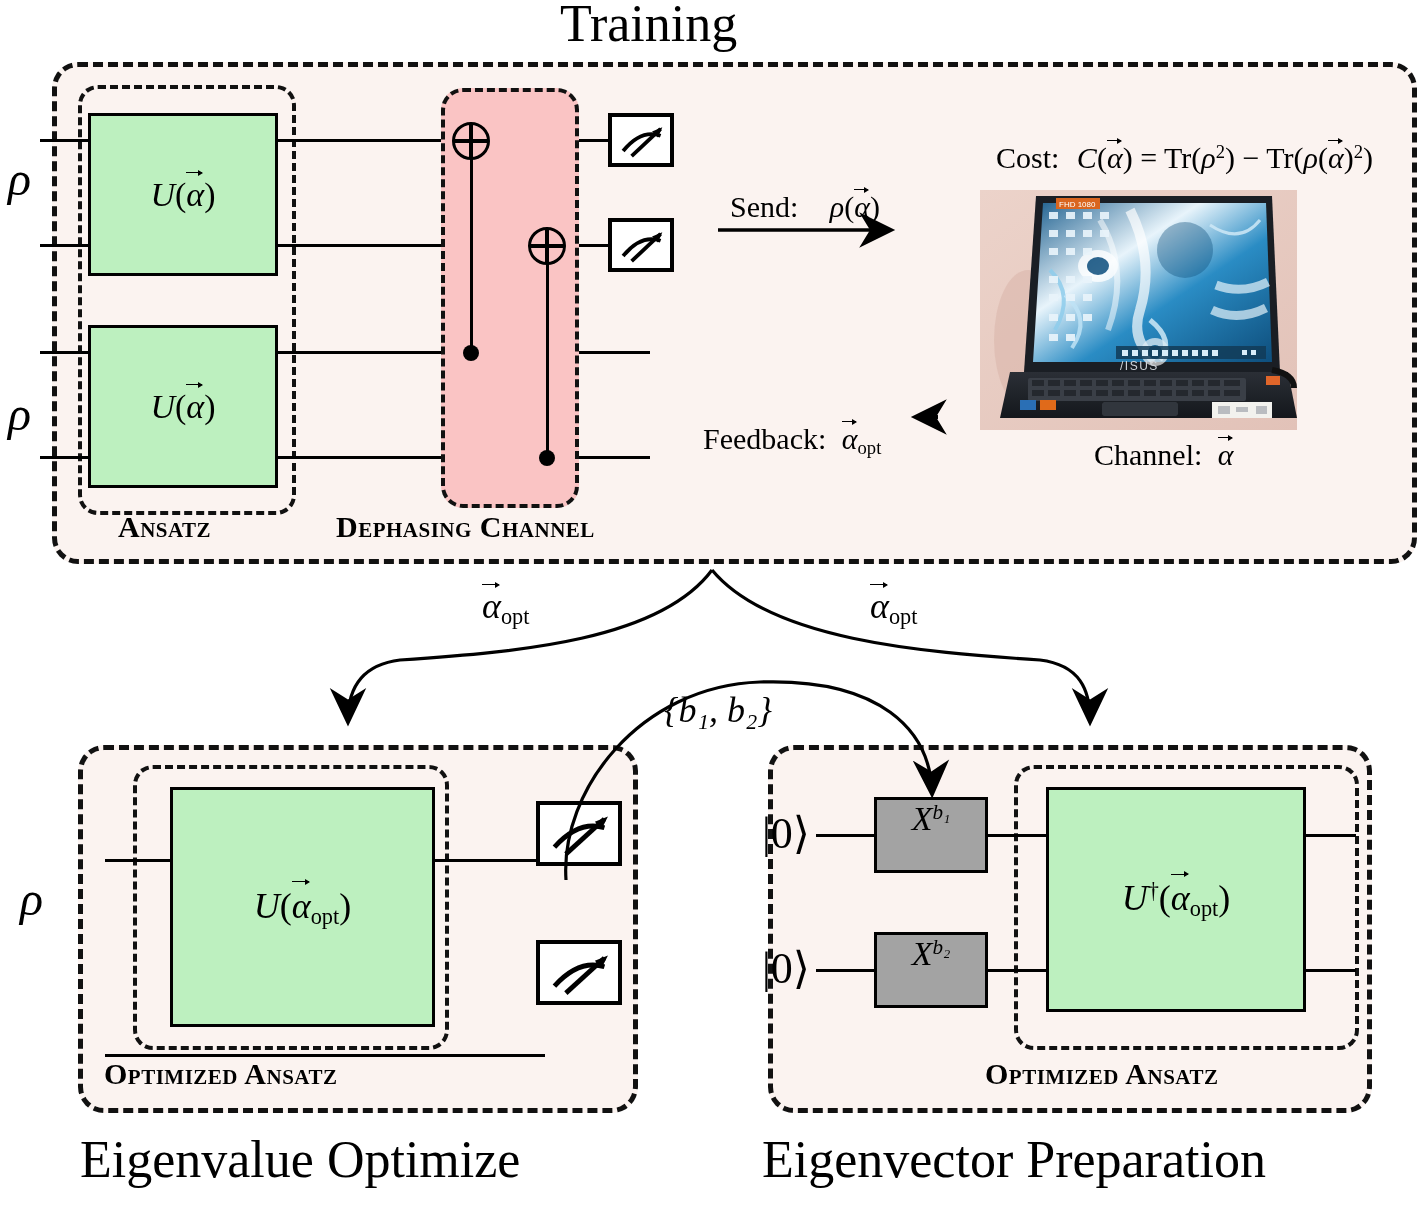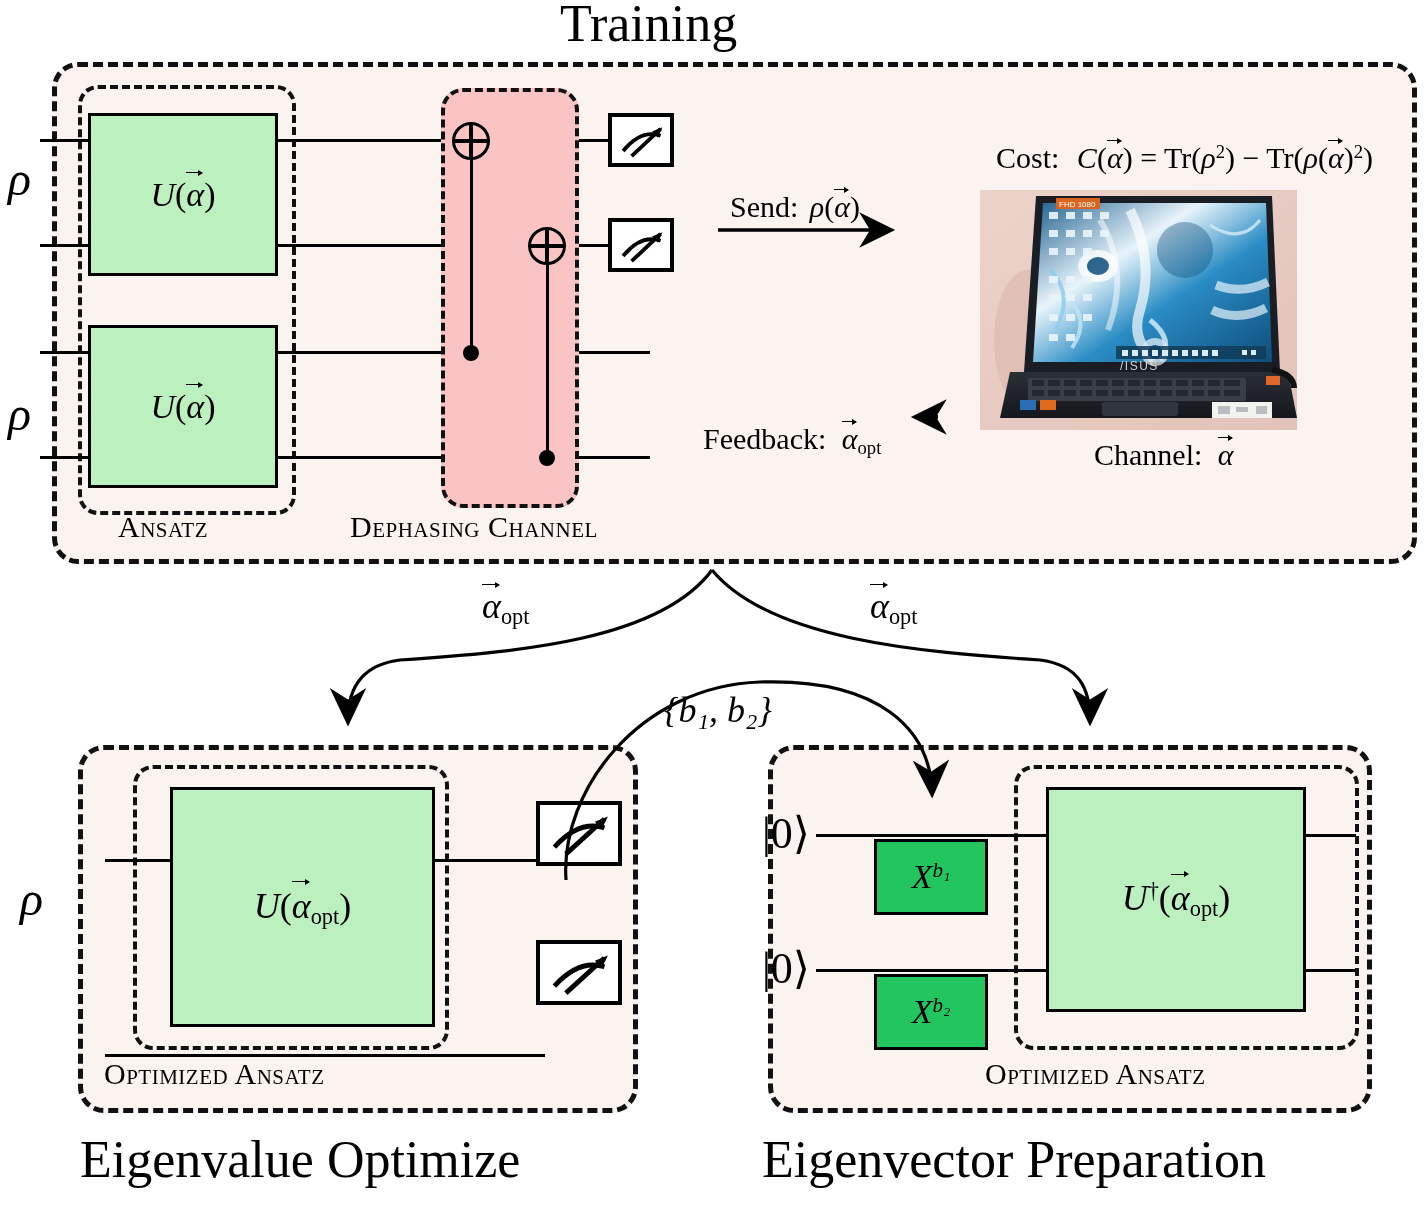--- a/index.html
+++ b/index.html
@@ -1,44 +1,44 @@
 <!DOCTYPE html>
 <html><head>
 <meta charset="utf-8">
 <style>
   html,body{margin:0;padding:0;background:#ffffff;}
   body{width:1425px;height:1207px;position:relative;overflow:hidden;
        font-family:"Liberation Serif","DejaVu Serif",serif;color:#000;}
   .txt{position:absolute;white-space:nowrap;line-height:1;}
   .math{font-family:"Liberation Serif","DejaVu Serif",serif;font-style:italic;}
   .up{font-style:normal;}
-  .sc{font-variant:small-caps;letter-spacing:.5px;}
+  .sc{font-variant:small-caps;letter-spacing:.5px;font-weight:bold;}
   .vecwrap{position:relative;display:inline-block;}
   .vecwrap>.bar{position:absolute;left:0;right:2px;top:-.10em;height:0;
         border-top:1.6px solid #000;}
   .vecwrap>.bar:after{content:"";position:absolute;right:-1px;top:-3.2px;
         border-left:5px solid #000;border-top:3.2px solid transparent;
         border-bottom:3.2px solid transparent;}
   .sub{font-size:.62em;vertical-align:-.26em;font-style:normal;}
   .sup{font-size:.62em;vertical-align:.52em;font-style:normal;}
   .supi{font-size:.62em;vertical-align:.52em;font-style:italic;}
 
   
   .dashbox{position:absolute;border:5px dashed #111;border-radius:26px;
            background:#fbf3f0;box-sizing:border-box;}
   .dashinner{position:absolute;border:4px dashed #111;border-radius:20px;
            background:transparent;box-sizing:border-box;}
   .pinkbox{position:absolute;border:4px dashed #111;border-radius:22px;
            background:#fac4c4;box-sizing:border-box;}
   .gate{position:absolute;background:#bdf0bf;border:3px solid #000;
         box-sizing:border-box;display:flex;align-items:center;
         justify-content:center;}
-  .xgate{position:absolute;background:#22c55e;border:3.5px solid #000;
-        box-sizing:border-box;display:flex;align-items:center;
-        justify-content:center;margin-top:42px;}
+  .xgate{position:absolute;background:#a3a3a3;border:3.5px solid #000;
+        box-sizing:border-box;display:flex;
+        justify-content:center;}
   .wire{position:absolute;background:#000;height:3.2px;}
   .vwire{position:absolute;background:#000;width:3.2px;}
   .cdot{position:absolute;width:16px;height:16px;border-radius:50%;
         background:#000;}
   .oplus{position:absolute;width:38px;height:38px;border-radius:50%;
         border:3.4px solid #000;background:transparent;box-sizing:border-box;}
   .oplus:before,.oplus:after{content:"";position:absolute;background:#000;}
   .oplus:before{left:50%;top:0;width:3.2px;height:100%;margin-left:-1.6px;}
   .oplus:after{top:50%;left:0;height:3.2px;width:100%;margin-top:-1.6px;}
   .meter{position:absolute;background:#fff;border:4px solid #000;
@@ -95,31 +95,31 @@
 </div>
 <div class="meter" style="left:608px;top:218px;width:66px;height:54px;">
   <svg viewBox="0 0 66 54">
     <path d="M12 40 Q 33 14 56 22" stroke="#000" stroke-width="4.5" fill="none"></path>
     <line x1="22" y1="46" x2="56" y2="14" stroke="#000" stroke-width="4.5"></line>
     <polygon points="58,12 46,17 53,24" fill="#000"></polygon>
   </svg>
 </div>
 
 <div class="txt sc" style="left:118px;top:512px;font-size:30px;">Ansatz</div>
-<div class="txt sc" style="left:350px;top:512px;font-size:30px;">Dephasing Channel</div>
+<div class="txt sc" style="left:336px;top:512px;font-size:30px;">Dephasing Channel</div>
 
 <div class="txt" style="left:952px;top:143px;font-size:30px;margin-left:44px;">
   <span>Cost:</span>
   <span class="math" style="margin-left:10px;"><span>C</span><span class="up">(</span><span class="vecwrap"><span class="bar"></span>α</span><span class="up">)</span></span>
   <span class="up"> = Tr(</span><span class="math">ρ</span><span class="sup">2</span><span class="up">) − Tr(</span><span class="math">ρ</span><span class="up">(</span><span class="math"><span class="vecwrap"><span class="bar"></span>α</span></span><span class="up">)</span><span class="sup">2</span><span class="up">)</span>
 </div>
 
 <div class="txt" style="left:730px;top:192px;font-size:30px;">
   <span>Send:</span>
-  <span class="math" style="margin-left:4px;"><span>ρ</span><span class="up">(</span><span class="vecwrap"><span class="bar"></span>α</span><span class="up">)</span></span>
+  <span class="math" style="margin-left:24px;"><span>ρ</span><span class="up">(</span><span class="vecwrap"><span class="bar"></span>α</span><span class="up">)</span></span>
 </div>
 
 <div class="txt" style="left:703px;top:424px;font-size:30px;">
   <span>Feedback:</span>
   <span class="math" style="margin-left:8px;"><span class="vecwrap"><span class="bar"></span><span>α</span></span><span class="sub">opt</span></span>
 </div>
 
 <div class="txt" style="left:1094px;top:440px;font-size:30px;">
   <span>Channel:</span>
   <span class="math" style="margin-left:8px;"><span class="vecwrap"><span class="bar"></span><span>α</span></span></span>

